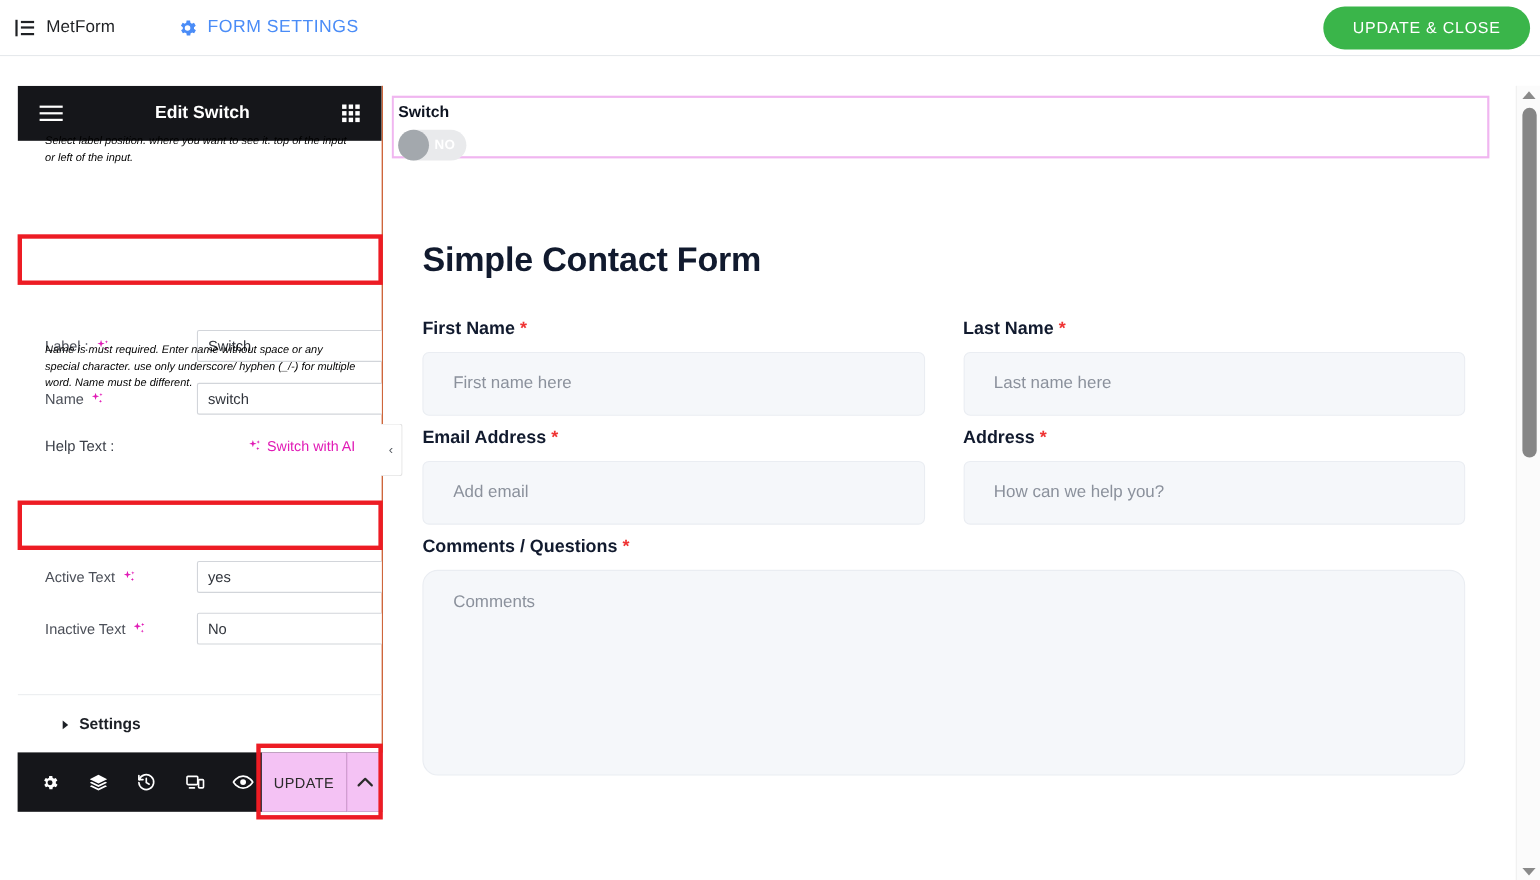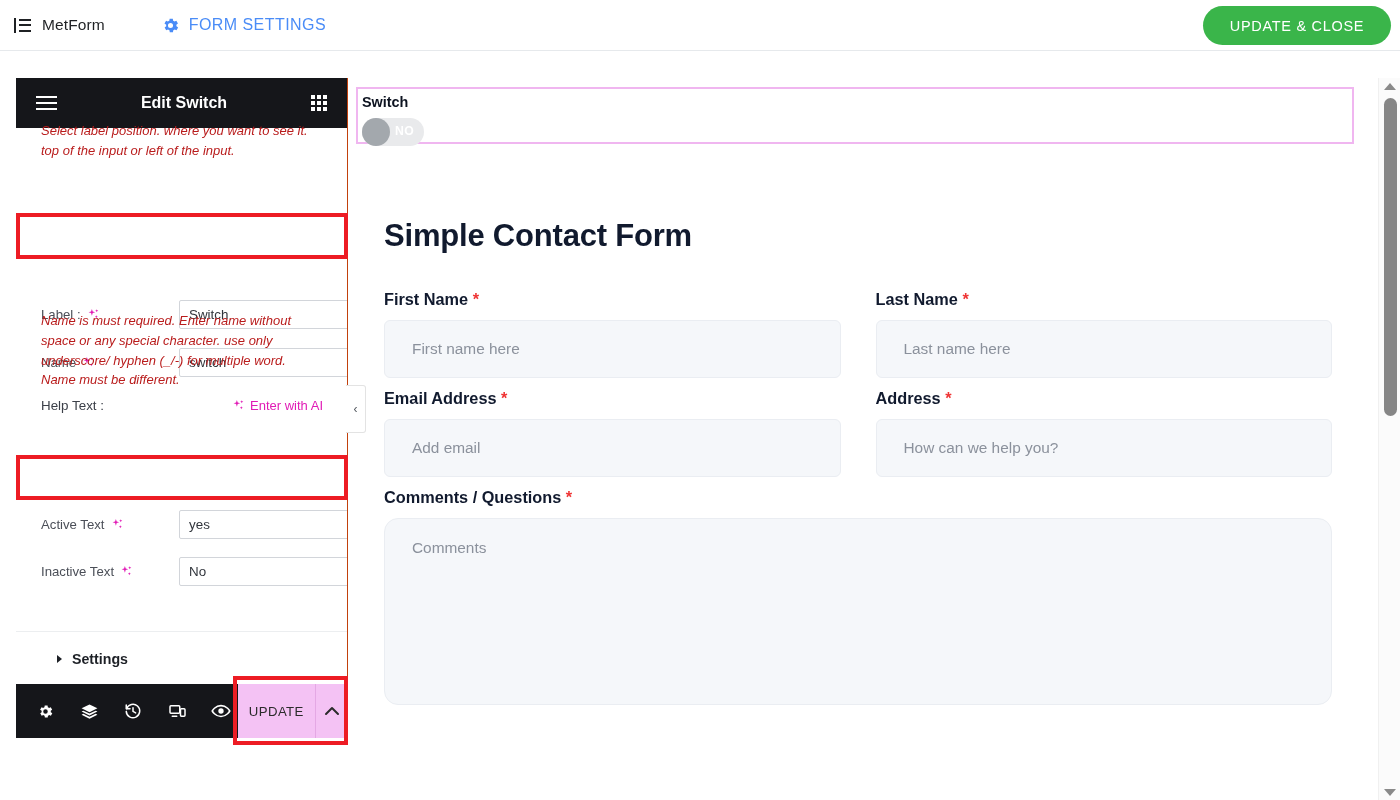--- a/index.html
+++ b/index.html
@@ -63,21 +63,21 @@
   #panel-title { font-size: 16px; font-weight: bold; }
   .burger { width: 21px; height: 15px; position: relative; cursor: pointer; }
   .burger i { position: absolute; left: 0; width: 21px; height: 2.5px; background: #fff; }
   .burger i:nth-child(1){ top: 0; } .burger i:nth-child(2){ top: 6px; } .burger i:nth-child(3){ top: 12px; }
   .griddots { display: grid; grid-template-columns: repeat(3, 4px); grid-template-rows: repeat(3, 4px); gap: 2px; cursor: pointer; }
   .griddots span { background: #ffffff; display:block; width: 4px; height: 4px; }
 
   #panel-body { position: relative; height: 610px; }
 
   .hint {
-    color: #b91c1c; font-size: 13px; font-style: italic;
+    color: #000000; font-size: 10px; font-style: italic;
     line-height: 1.52; padding: 0 24px 0 25px;
   }
   #top-hint { position: absolute; top: -7px; left: 0; right: 0; }
 
   .field-row {
     display: flex; align-items: center; padding: 0 24px 0 25px;
     height: 31px;
   }
   .field-label {
     font-size: 13.2px; color: #4b4f58; display: flex; align-items: center; gap: 6px;
@@ -331,21 +331,21 @@
     <div id="helptext-label-row">
       <span id="helptext-label">Help Text :</span>
       <span id="write-ai">
         <span class="sparkle">
           <svg width="13" height="13" viewBox="0 0 16 16" fill="#e11cb6">
             <path d="M6 1.2 7 4.3l3.1 1-3.1 1L6 9.4 5 6.3 1.9 5.3 5 4.3z"></path>
             <path d="M12 1.5l.5 1.4 1.4.5-1.4.5-.5 1.4-.5-1.4-1.4-.5 1.4-.5z"></path>
             <path d="M11.5 9l.5 1.3 1.3.5-1.3.5-.5 1.3-.5-1.3-1.3-.5 1.3-.5z"></path>
           </svg>
         </span>
-        <span>Enter with AI</span>
+        <span>Switch with AI</span>
       </span>
     </div>
 
 
     <div id="row-active" class="field-row">
       <span class="field-label">
         <span>Active Text</span>
         <span class="sparkle">
           <svg width="13" height="13" viewBox="0 0 16 16" fill="#e11cb6">
             <path d="M6 1.2 7 4.3l3.1 1-3.1 1L6 9.4 5 6.3 1.9 5.3 5 4.3z"></path>

